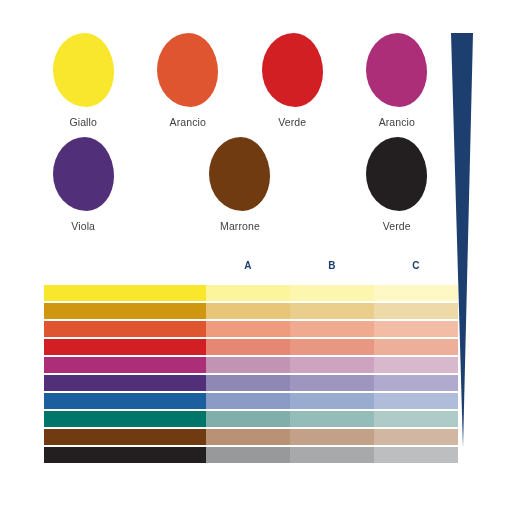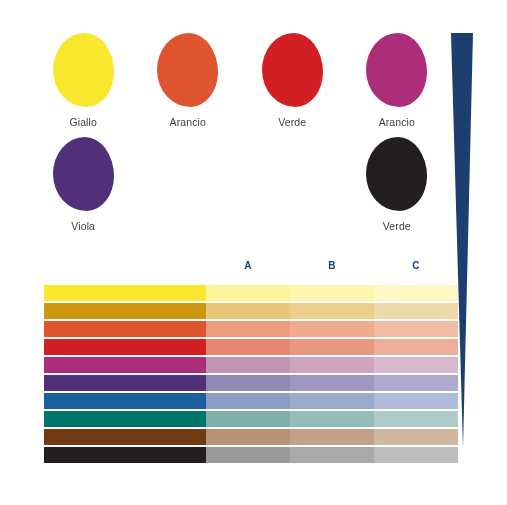--- a/index.html
+++ b/index.html
@@ -138,20 +138,24 @@
         <div class="blob-label">Arancio</div>
       </div>
     </div>
 
     <div class="swatch-row">
       <div class="swatch-cell">
         <div class="blob" style="background:#513079"></div>
         <div class="blob-label">Viola</div>
       </div>
       <div class="swatch-cell">
+        <div class="blob" style="background:#703B11"></div>
+        <div class="blob-label">Marrone</div>
+      </div>
+      <div class="swatch-cell">
         <div class="blob" style="background:#231F20"></div>
         <div class="blob-label">Verde</div>
       </div>
     </div>
 
   </div>
 
   <div id="tint-table">
 
     <div id="tint-header">

